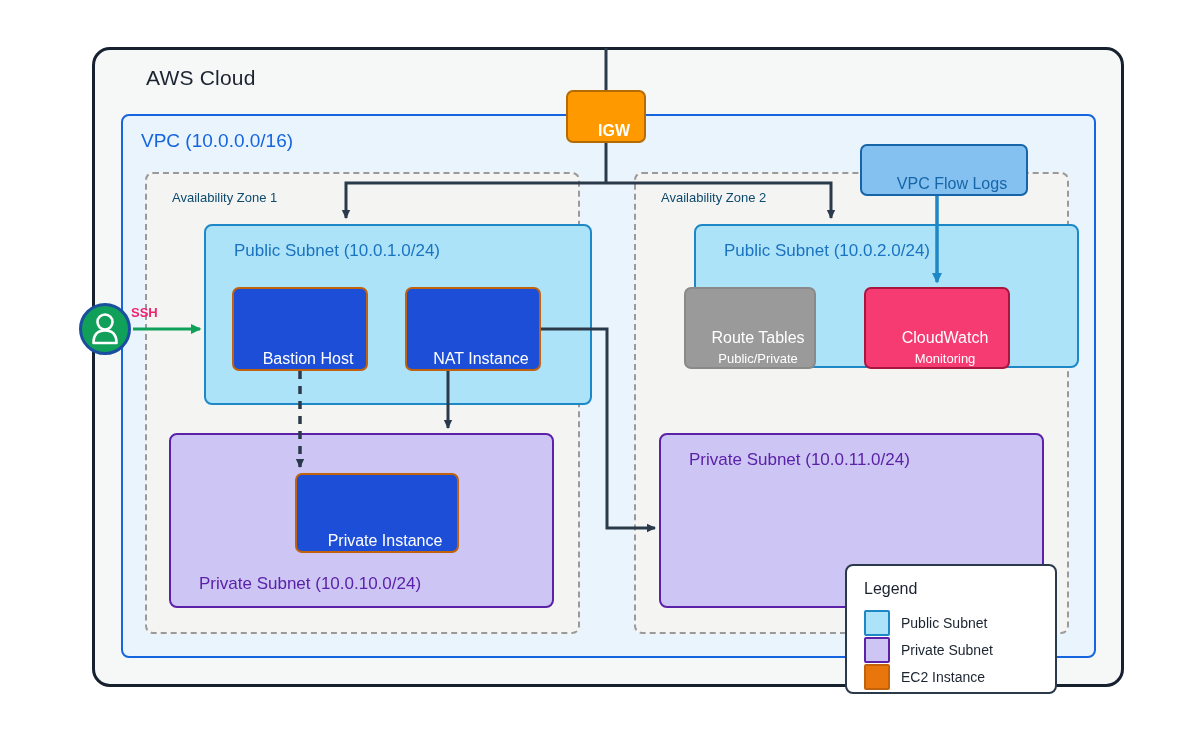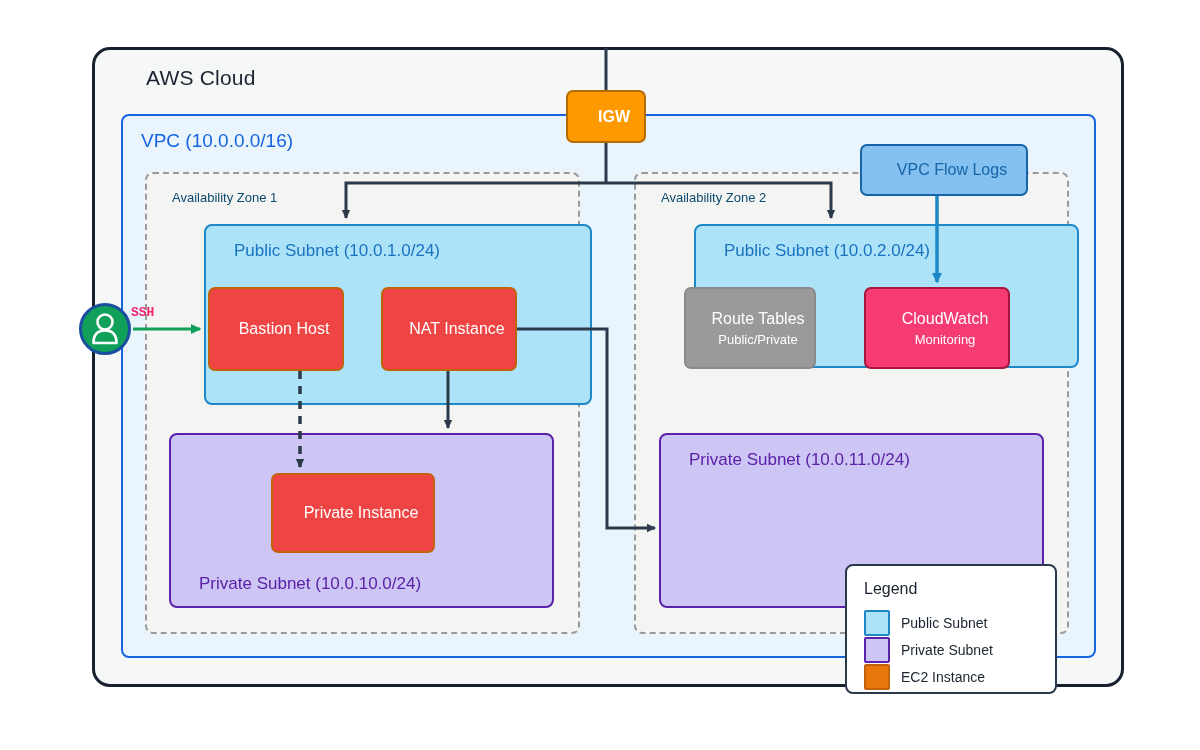--- a/index.html
+++ b/index.html
@@ -45,26 +45,26 @@
   #pub-subnet-1{left:169px;top:224px;width:388px;height:181px;}
   #pub-subnet-2{left:659px;top:224px;width:385px;height:144px;}
   #priv-subnet-1{left:169px;top:433px;width:385px;height:175px;}
   #priv-subnet-1 .subnet-label{bottom:12px;}
   #priv-subnet-2{left:659px;top:433px;width:385px;height:175px;}
   #priv-subnet-2 .subnet-label{top:15px;}
 
   
   .node{
     border-radius:7px;display:flex;flex-direction:column;
-    align-items:center;justify-content:center;color:#ffffff;text-align:center;padding-left:16px;
+    align-items:center;justify-content:flex-end;color:#ffffff;text-align:center;padding-left:16px;
   }
   .node .t1{font-size:16px;line-height:20px;}
   .node .t2{font-size:13px;line-height:17px;margin-top:2px;}
 
-  .ec2{background:#ef4444;border:2px solid #C2620A;}
+  .ec2{background:#1d4ed8;border:2px solid #C2620A;margin-left:24px;}
   #bastion-host{left:208px;top:287px;width:136px;height:84px;}
   #nat-instance{left:381px;top:287px;width:136px;height:84px;}
   #private-instance{left:271px;top:473px;width:164px;height:80px;}
 
   #route-tables{left:684px;top:287px;width:132px;height:82px;background:#9A9A9A;border:2px solid #8A8A8A;}
   #cloudwatch{left:864px;top:287px;width:146px;height:82px;background:#F53B72;border:2px solid #A8163F;}
 
   #igw{
     left:566px;top:90px;width:80px;height:53px;background:#FF9900;
     border:2px solid #B56B00;border-radius:7px;font-size:16px;font-weight:bold;
@@ -84,21 +84,21 @@
   .legend-row{position:absolute;left:17px;display:flex;align-items:center;gap:11px;}
   .legend-row:nth-of-type(1){top:44px;}
   .swatch{width:22px;height:22px;border-radius:2px;}
   .legend-label{font-size:14px;color:#1B2430;white-space:nowrap;}
 
   
   #user-icon{
     left:79px;top:303px;width:52px;height:52px;border-radius:50%;
     background:#10A05A;border:3px solid #1A4FA0;
   }
-  #ssh-label{left:131px;top:305px;font-size:13px;font-weight:bold;color:#F0246E;font-family:Liberation Mono, monospace;}
+  #ssh-label{left:131px;top:305px;font-size:13px;font-weight:bold;color:#F0246E;}
 
   svg.ov{position:absolute;left:0;top:0;width:1200px;height:750px;pointer-events:none;}
 </style>
 </head>
 <body>
 
 <div id="stage">
 
   <div id="aws-cloud" class="abs"></div>
   <div id="aws-cloud-title" class="abs">AWS Cloud</div>

